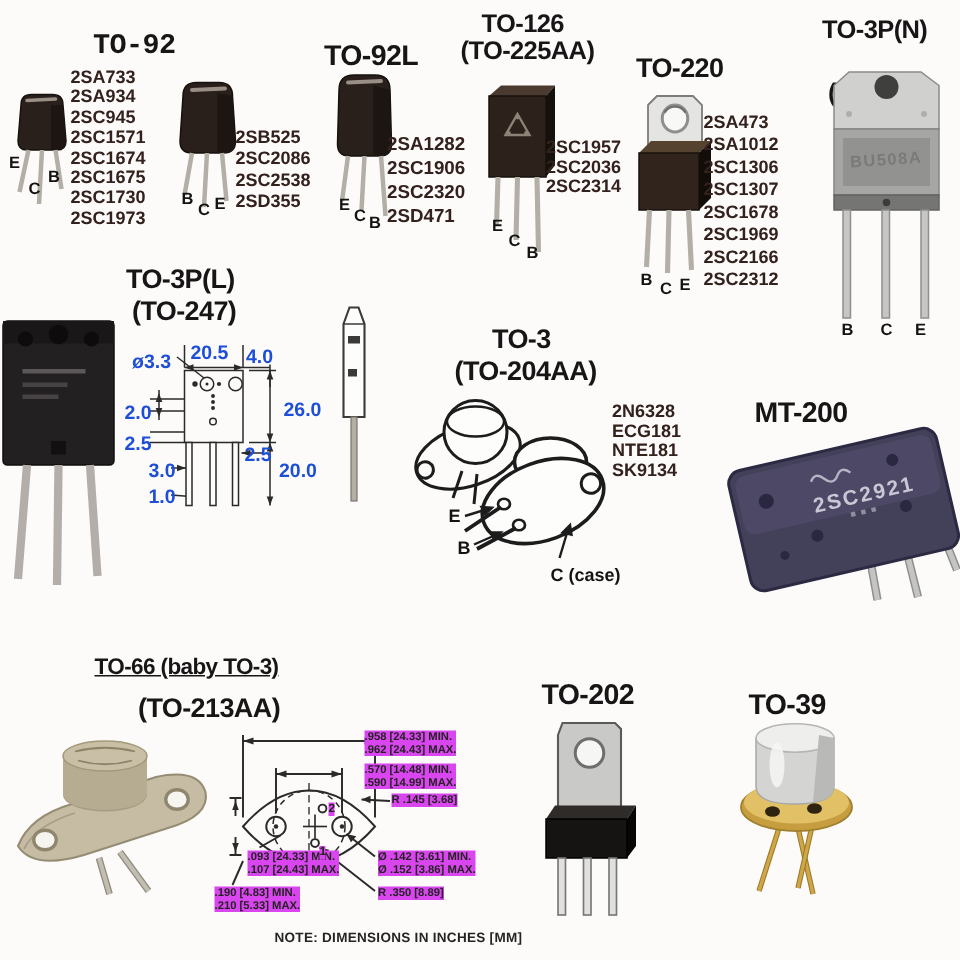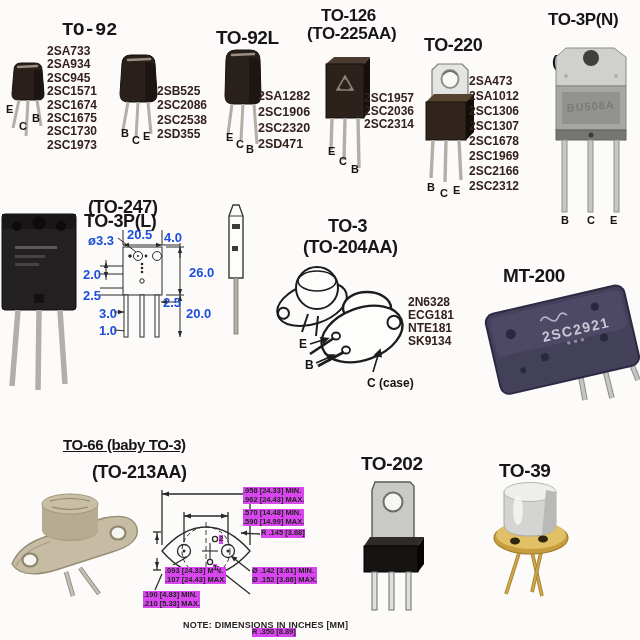--- a/index.html
+++ b/index.html
@@ -144,21 +144,21 @@
   <rect x="6" y="86" width="70" height="10" fill="#757573" stroke="#636361"></rect>
   <circle cx="41" cy="91" r="2.5" fill="#3c3c3a"></circle>
   <rect x="12" y="96" width="5" height="72" fill="#c6c6c4" stroke="#8f8f8d"></rect>
   <rect x="38" y="96" width="5" height="72" fill="#c6c6c4" stroke="#8f8f8d"></rect>
   <rect x="64" y="96" width="5" height="72" fill="#c6c6c4" stroke="#8f8f8d"></rect>
 </svg>
 <div class="pin" style="left:561px; top:214px;">B</div>
 <div class="pin" style="left:587px; top:214px;">C</div>
 <div class="pin" style="left:610px; top:214px;">E</div>
 
-<div class="abs title" style="left:84px; top:176px; font-size:18px;margin-top:35px;">TO-3P(L)</div>
+<div class="abs title" style="left:84px; top:176px; font-size:18px;">TO-3P(L)</div>
 <div class="abs title" style="left:88px; top:197px; font-size:18px;">(TO-247)</div>
 
 <svg style="left:0px; top:206px;" width="80" height="184" viewBox="0 0 80 184">
   <rect x="2" y="8" width="74" height="96" rx="3" fill="#232021" stroke="#0f0d0e"></rect>
   <rect x="2" y="8" width="74" height="15" fill="#1a1718"></rect>
   <circle cx="17" cy="20" r="5" fill="#0d0b0c"></circle>
   <circle cx="39" cy="17" r="6.5" fill="#0d0b0c"></circle>
   <circle cx="61" cy="20" r="5" fill="#0d0b0c"></circle>
   <rect x="15" y="40" width="42" height="3" fill="#5c585a"></rect>
   <rect x="15" y="49" width="30" height="3" fill="#474344"></rect>
@@ -262,21 +262,21 @@
       <polygon points="56,86.5 49,86 51.5,91"></polygon>
     <line x1="44" y1="111" x2="60" y2="104"></line>
       <polygon points="62,103 55,103 57.5,108"></polygon>
     <line x1="101" y1="120" x2="107" y2="100"></line>
       <polygon points="108,98 103,103 109,104.5"></polygon>
   </g>
 </svg>
 <div class="pin" style="left:299px; top:337px; font-size:12px;">E</div>
 <div class="pin" style="left:305px; top:358px; font-size:12px;">B</div>
 <div class="pin" style="left:367px; top:376px; font-size:12px;">C (case)</div>
-<div class="abs parts" style="left:408px; top:268px; line-height:12.9px;margin-top:28px;">
+<div class="abs parts" style="left:408px; top:268px; line-height:12.9px;">
   <div>2N6328</div>
     <div>ECG181</div>
     <div>NTE181</div>
     <div>SK9134</div>
 </div>
 
 <div class="abs title" style="left:503px; top:265px;">MT-200</div>
 <svg style="left:483px; top:283px;" width="157" height="122" viewBox="0 0 157 122">
   <line x1="92" y1="62" x2="102" y2="117" stroke="#8e8e8c" stroke-width="5.5"></line>
   <line x1="92" y1="62" x2="102" y2="117" stroke="#c4c4c2" stroke-width="3.5"></line>
@@ -367,21 +367,21 @@
 </div>
 <div class="dim66" style="left:243px; top:509px;">
   <div>.570 [14.48] MIN.</div>
     <div>.590 [14.99] MAX.</div>
 </div>
 <div class="dim66" style="left:261px; top:529px;">R .145 [3.68]</div>
 <div class="dim66" style="left:252px; top:567px;">
   <div>Ø .142 [3.61] MIN.</div>
     <div>Ø .152 [3.86] MAX.</div>
 </div>
-<div class="dim66" style="left:252px; top:591px;margin-top:37px;">R .350 [8.89]</div>
+<div class="dim66" style="left:252px; top:591px;">R .350 [8.89]</div>
 <div class="dim66" style="left:165px; top:567px;">
   <div>.093 [24.33] MIN.</div>
     <div>.107 [24.43] MAX.</div>
 </div>
 <div class="dim66" style="left:143px; top:591px;">
   <div>.190 [4.83] MIN.</div>
     <div>.210 [5.33] MAX.</div>
 </div>
 <div class="dim66" style="left:219px; top:535px; font-size:8px;">2</div>
 <div class="dim66" style="left:213px; top:564px; font-size:8px;">1</div>

